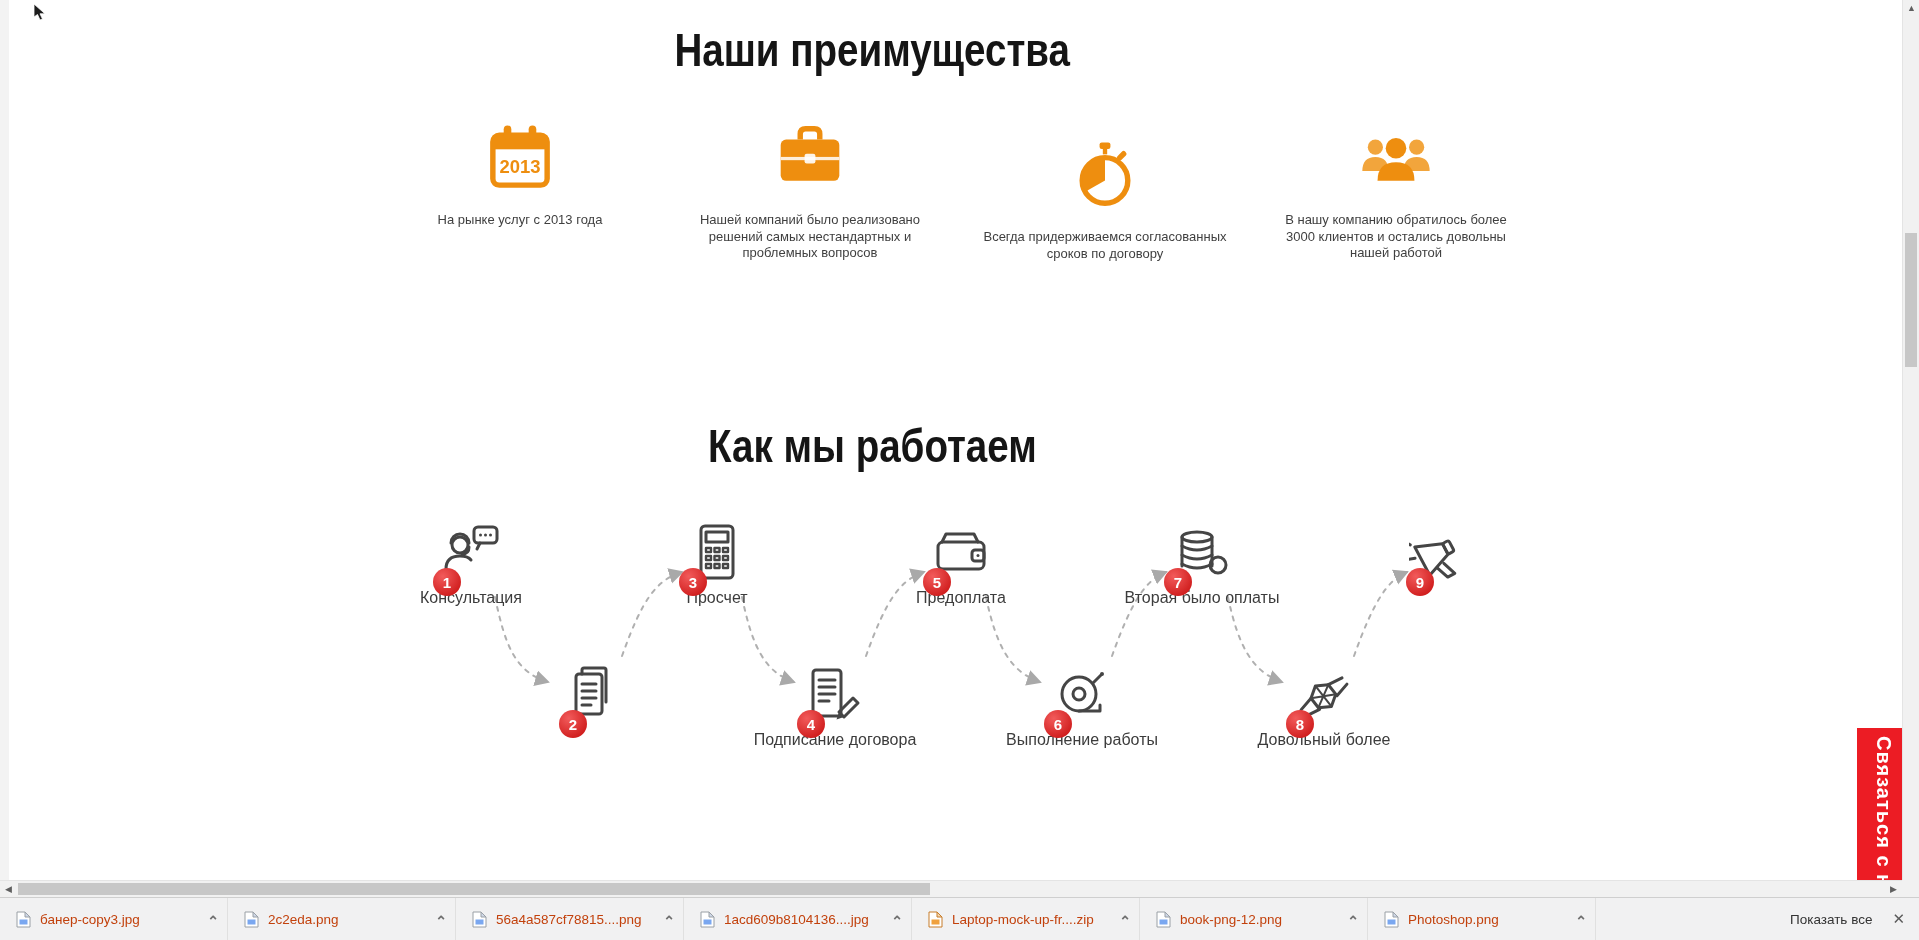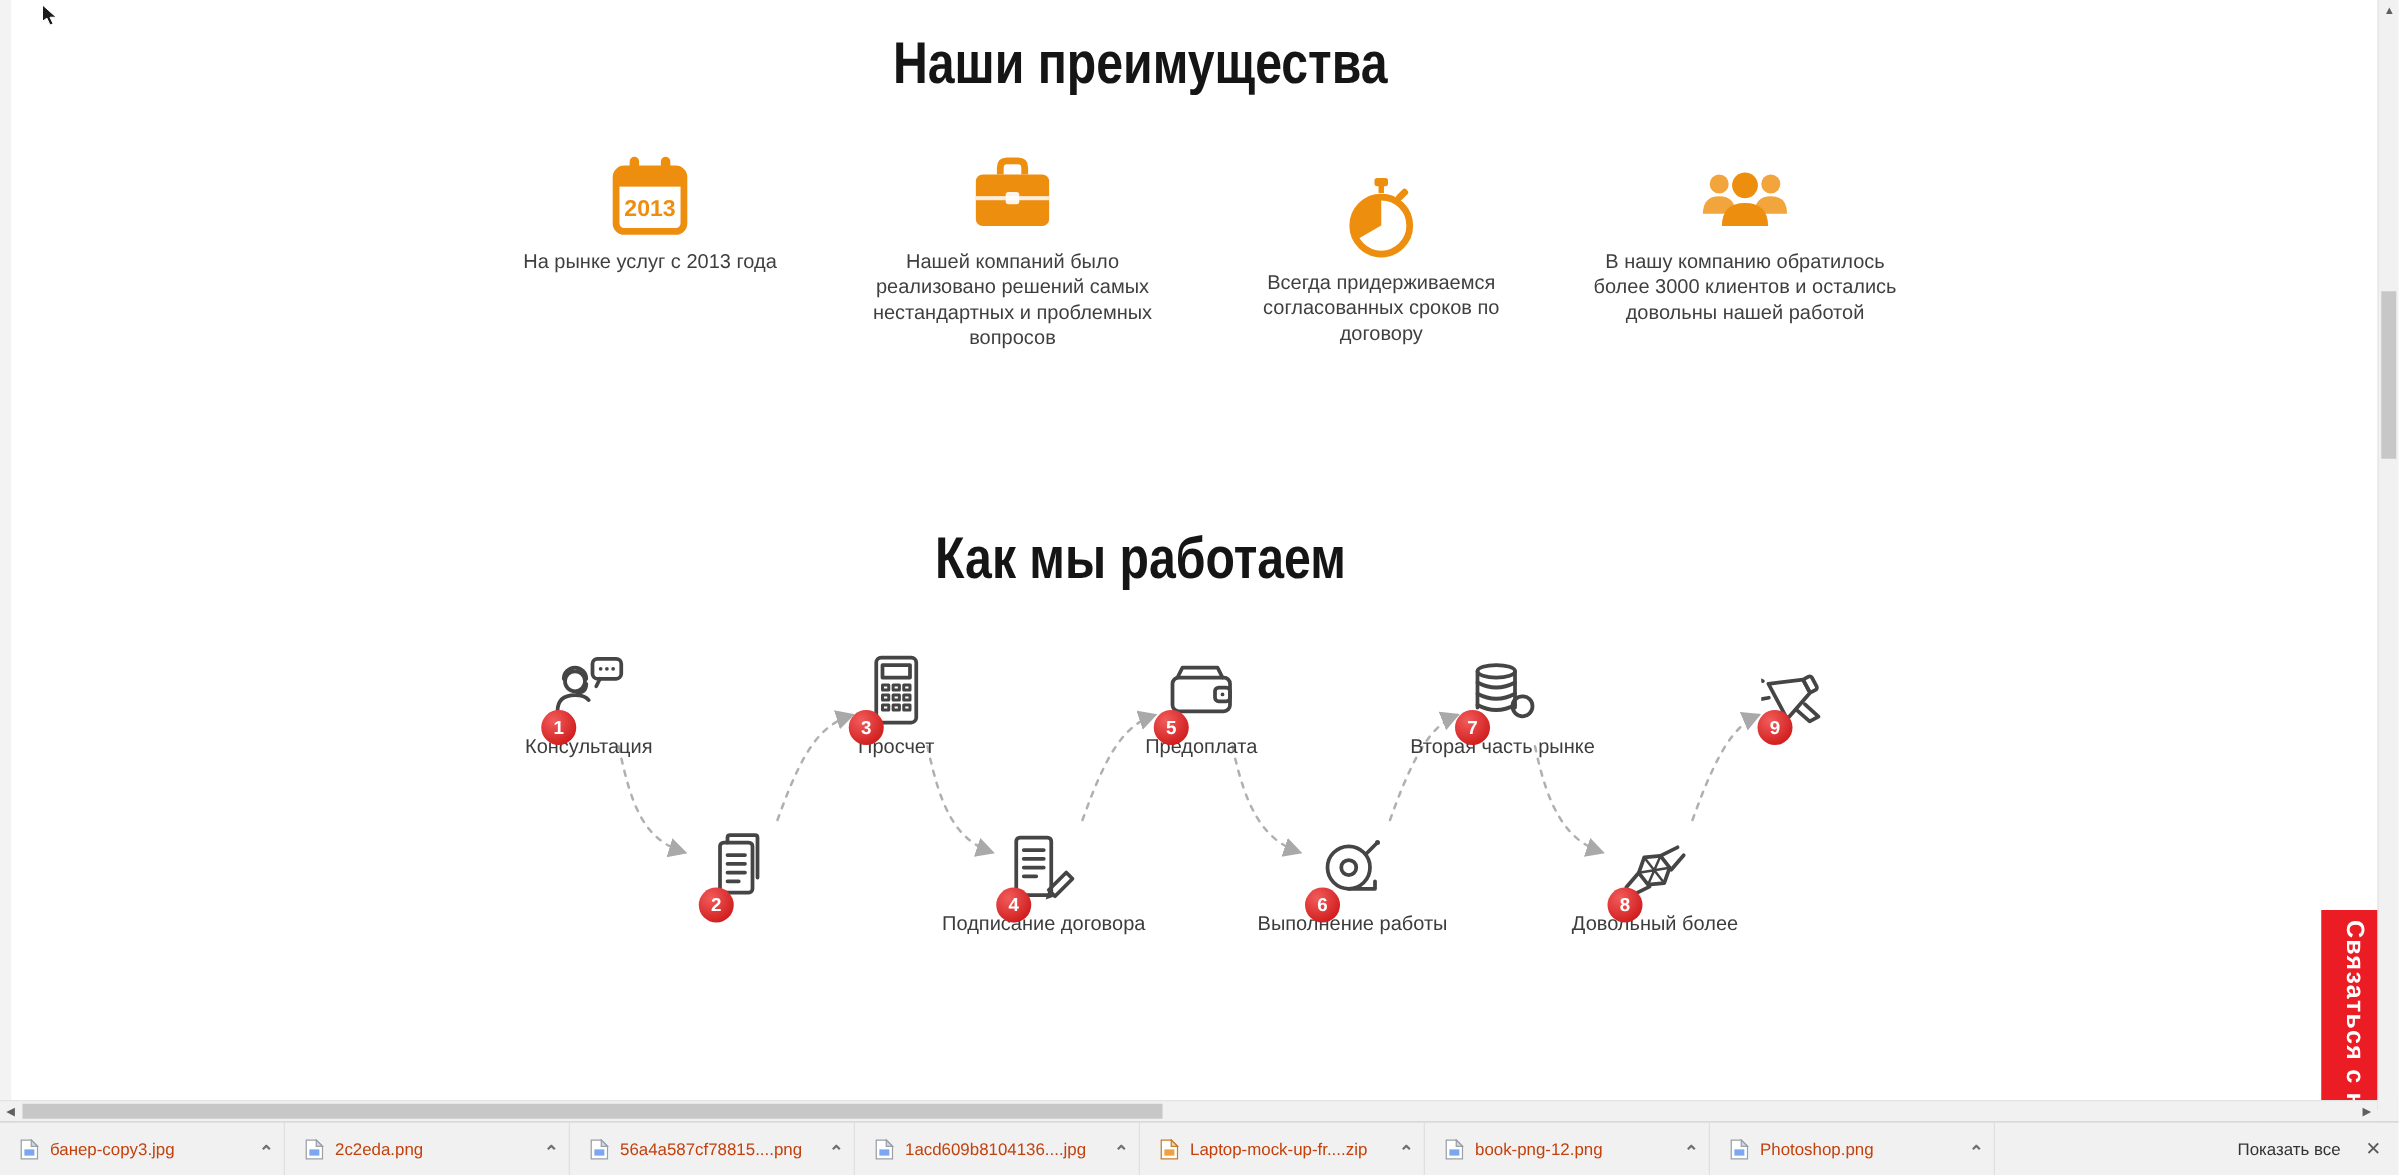--- a/index.html
+++ b/index.html
@@ -3,27 +3,27 @@
 <meta charset="utf-8">
 <style>
   html,body{margin:0;padding:0;}
   body{
     width:1919px;height:940px;position:relative;overflow:hidden;background:#ffffff;
     font-family:"Liberation Sans", sans-serif;color:#3f3f3f;
   }
   
   .section-title{
     position:absolute;left:0;width:1744px;text-align:center;margin:0;
-    font-size:47px;font-weight:700;color:#151515;letter-spacing:0;padding-left:40px;
+    font-size:47px;font-weight:700;color:#151515;letter-spacing:0;
   }
   .section-title .cond{display:inline-block;transform:scaleX(.82);transform-origin:center;}
   
   .adv{position:absolute;width:280px;text-align:center;}
   .adv-icon{width:76px;height:76px;margin:0 auto;}
-  .adv-text{width:252px;margin:4px auto 0;font-size:16px;line-height:1.28;color:#3f3f3f;}
+  .adv-text{width:252px;margin:16px auto 0;font-size:13px;line-height:1.28;color:#3f3f3f;}
   
   .step{position:absolute;width:210px;text-align:center;}
   .step-icon{width:70px;height:70px;margin:0 auto;position:relative;}
   .badge{
     position:absolute;left:67px;top:50px;width:28px;height:28px;border-radius:50%;
     background:radial-gradient(circle at 35% 30%, #f25b5b, #d11f1f 75%);
     color:#fff;font-size:15px;font-weight:700;display:flex;align-items:center;justify-content:center;
     z-index:3;
   }
   .step-label{font-size:16px;line-height:1.3;color:#3c3c3c;}
@@ -241,21 +241,21 @@
 <div class="step" style="left:1097px;top:518px">
   <div class="step-icon">
     <svg viewBox="0 0 70 70" width="70" height="70" fill="none" stroke="#454545" stroke-width="3" stroke-linecap="round" stroke-linejoin="round">
       <ellipse cx="30" cy="19" rx="15" ry="5"></ellipse>
       <path d="M15 19 v29 M45 19 v29"></path>
       <path d="M15 28 q15 8 30 0 M15 37 q15 8 30 0 M15 46 q15 8 30 0"></path>
       <circle cx="51" cy="47" r="8"></circle>
     </svg>
   </div>
   <div class="badge">7</div>
-  <div class="step-label">Вторая часть рынке</div>
+  <div class="step-label">Вторая было оплаты</div>
 </div>
 
 <div class="step" style="left:1219px;top:660px">
   <div class="step-icon">
     <svg viewBox="0 0 70 70" width="70" height="70" fill="none" stroke="#454545" stroke-width="3" stroke-linecap="round" stroke-linejoin="round">
       <g transform="rotate(-38 35 37)">
         <path d="M24 30 l11 -7 11 7 v12 l-11 7 -11 -7 z"></path>
         <path d="M35 23 v26 M24 30 l22 12 M46 30 l-22 12" stroke-width="2"></path>
         <path d="M9 33 l15 -3 M9 41 l15 3"></path>
         <path d="M61 33 l-15 -3 M61 41 l-15 3"></path>

